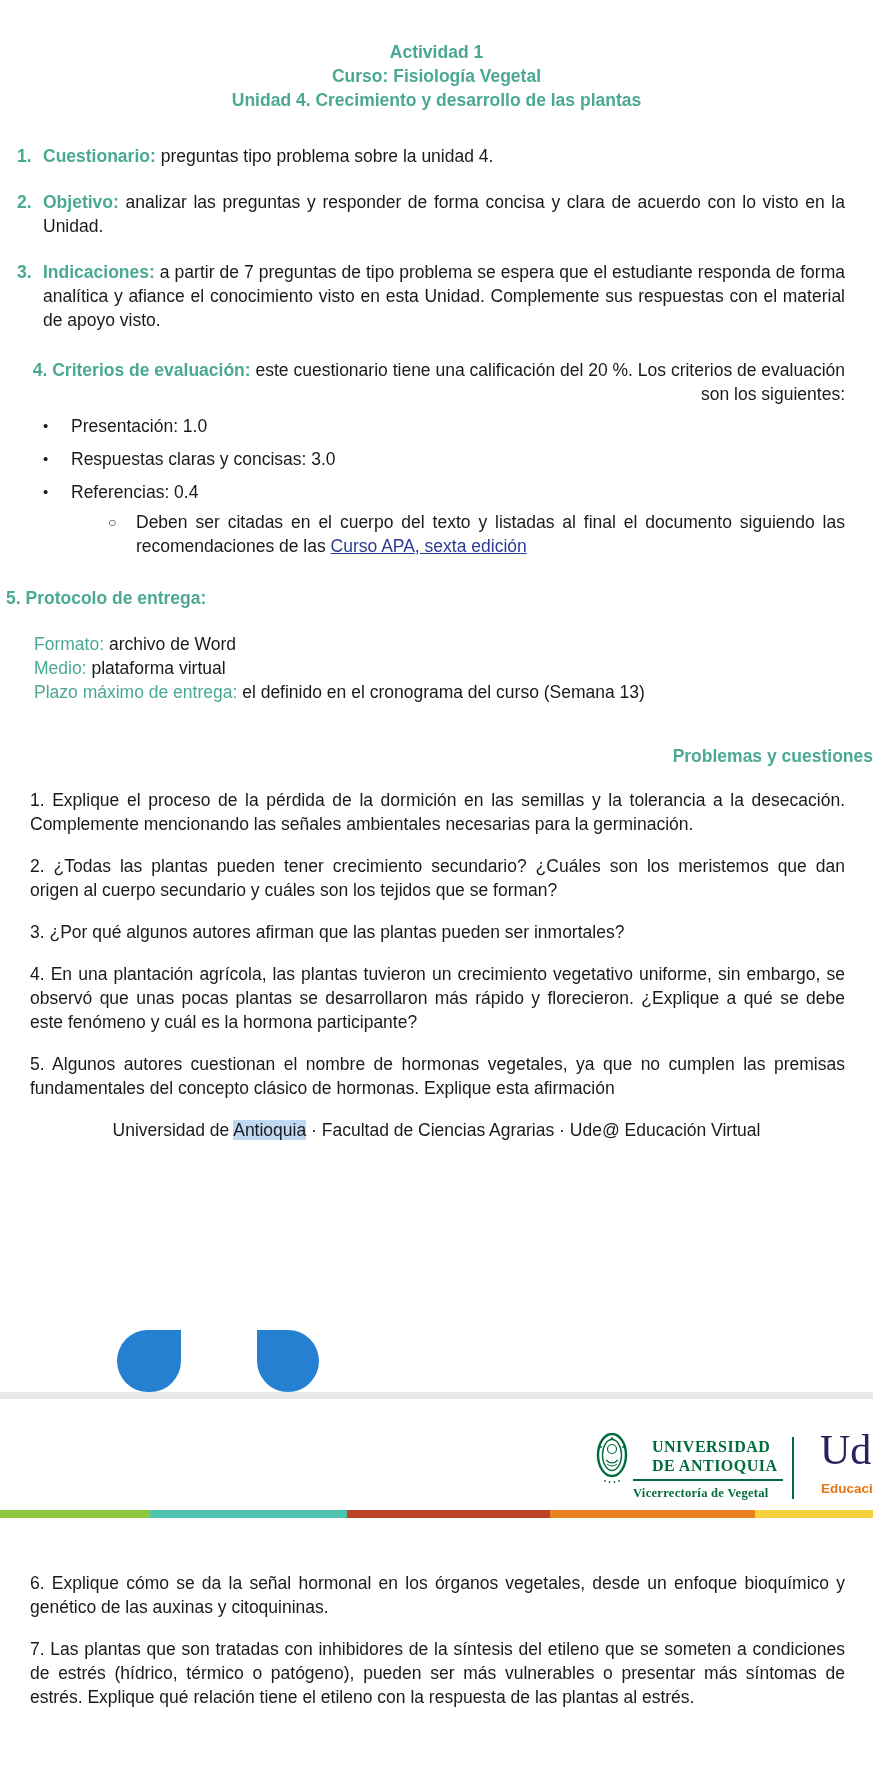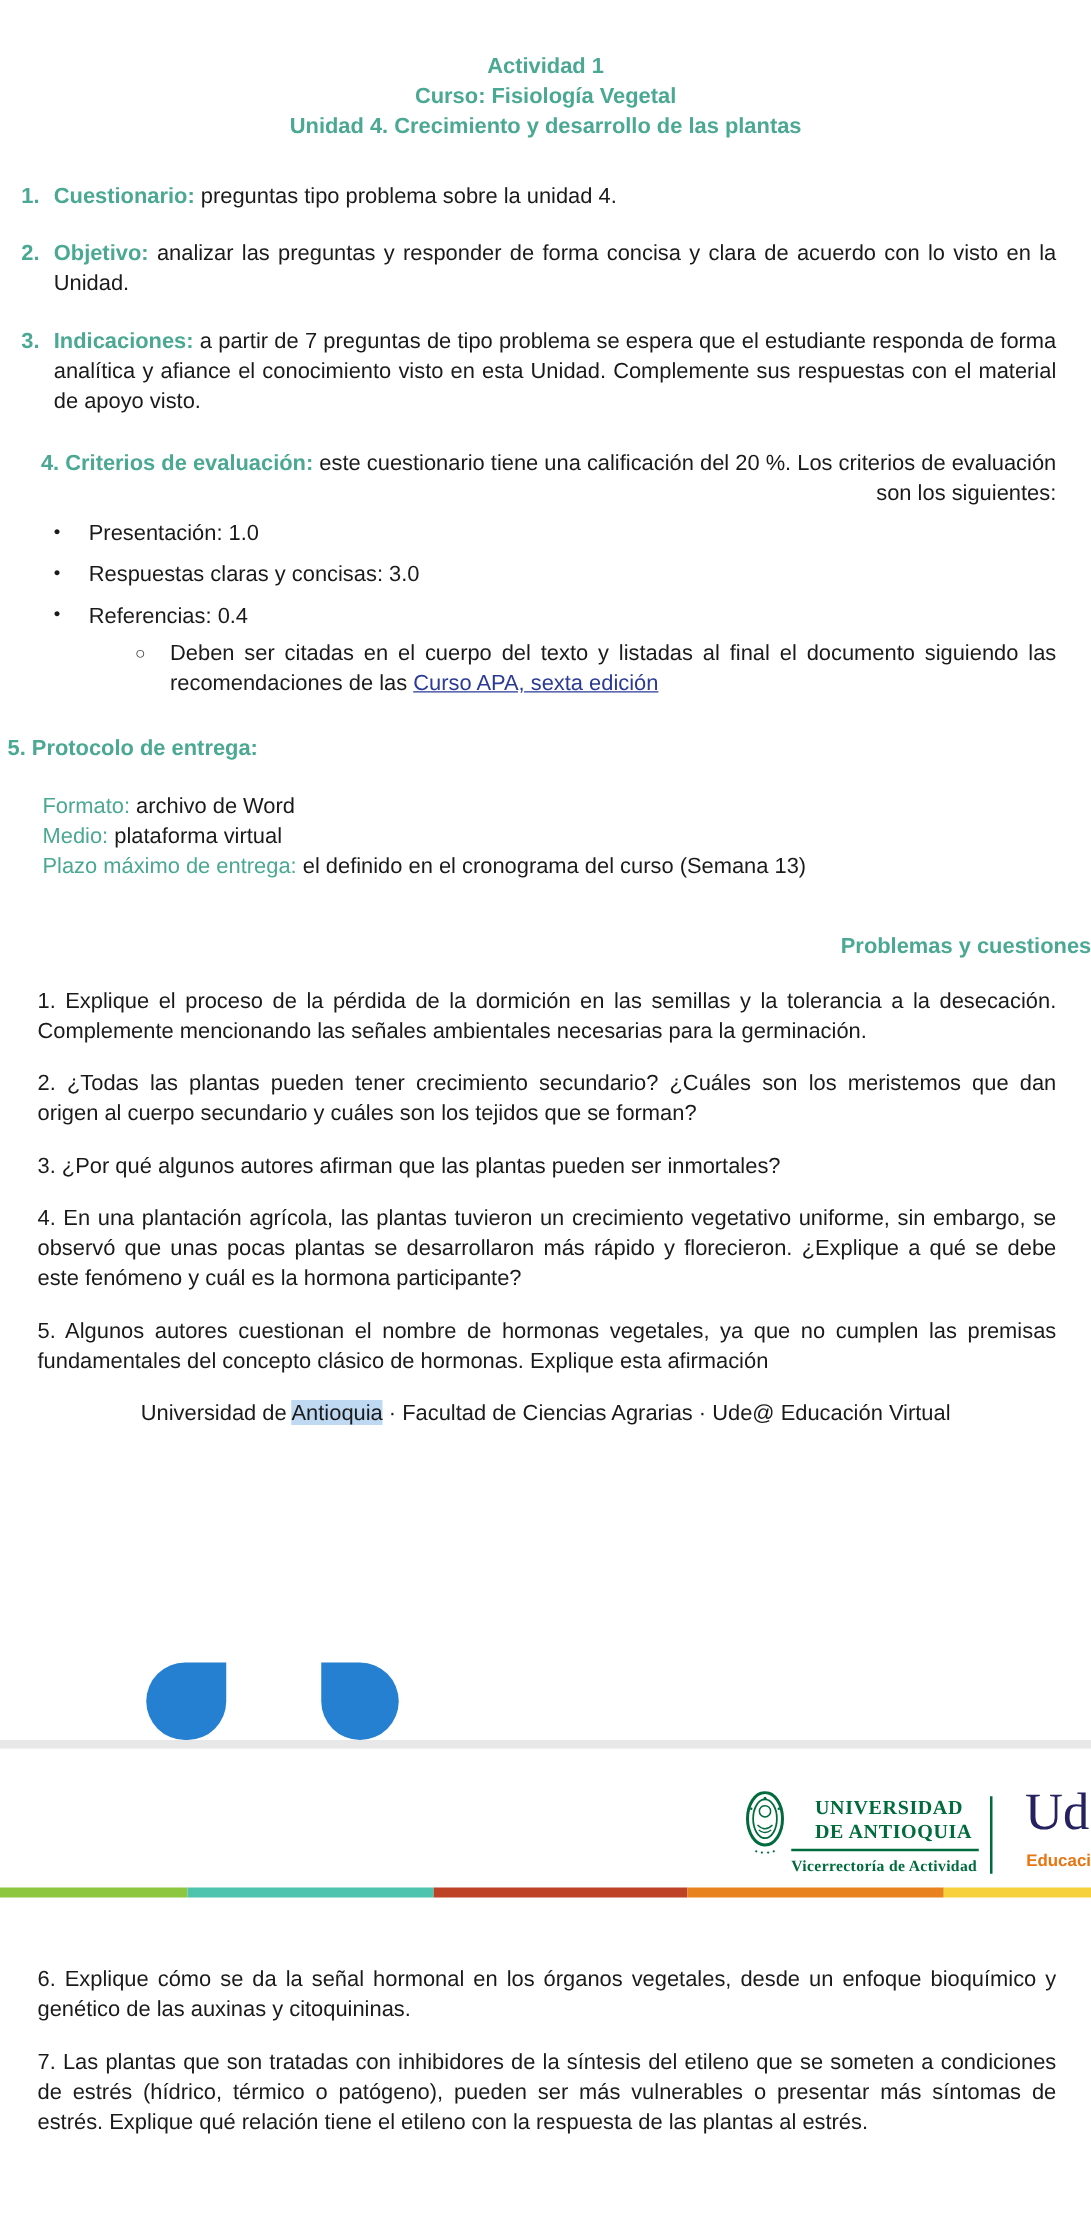--- a/index.html
+++ b/index.html
@@ -155,21 +155,21 @@
         <circle cx="18.5" cy="49" r="0.9" fill="#006B3C"></circle>
         <circle cx="23" cy="48" r="0.9" fill="#006B3C"></circle>
       </svg>
     </div>
 
     <div class="univname">
       <div>UNIVERSIDAD</div>
       <div>DE ANTIOQUIA</div>
     </div>
     <div class="greenrule"></div>
-    <div class="vicer">Vicerrectoría de Actividad</div>
+    <div class="vicer">Vicerrectoría de Vegetal</div>
     <div class="vdivider"></div>
     <div class="brand">Ude@</div>
     <div class="brandsub">Educación Virtual</div>
 
     <div class="stripe">
       <span class="s0" style="background: rgb(141, 198, 63);"></span>
       <span class="s1" style="background: rgb(78, 195, 174);"></span>
       <span class="s2" style="background: rgb(190, 66, 38);"></span>
       <span class="s3" style="background: rgb(232, 130, 30);"></span>
       <span class="s4" style="background: rgb(246, 209, 60);"></span>

